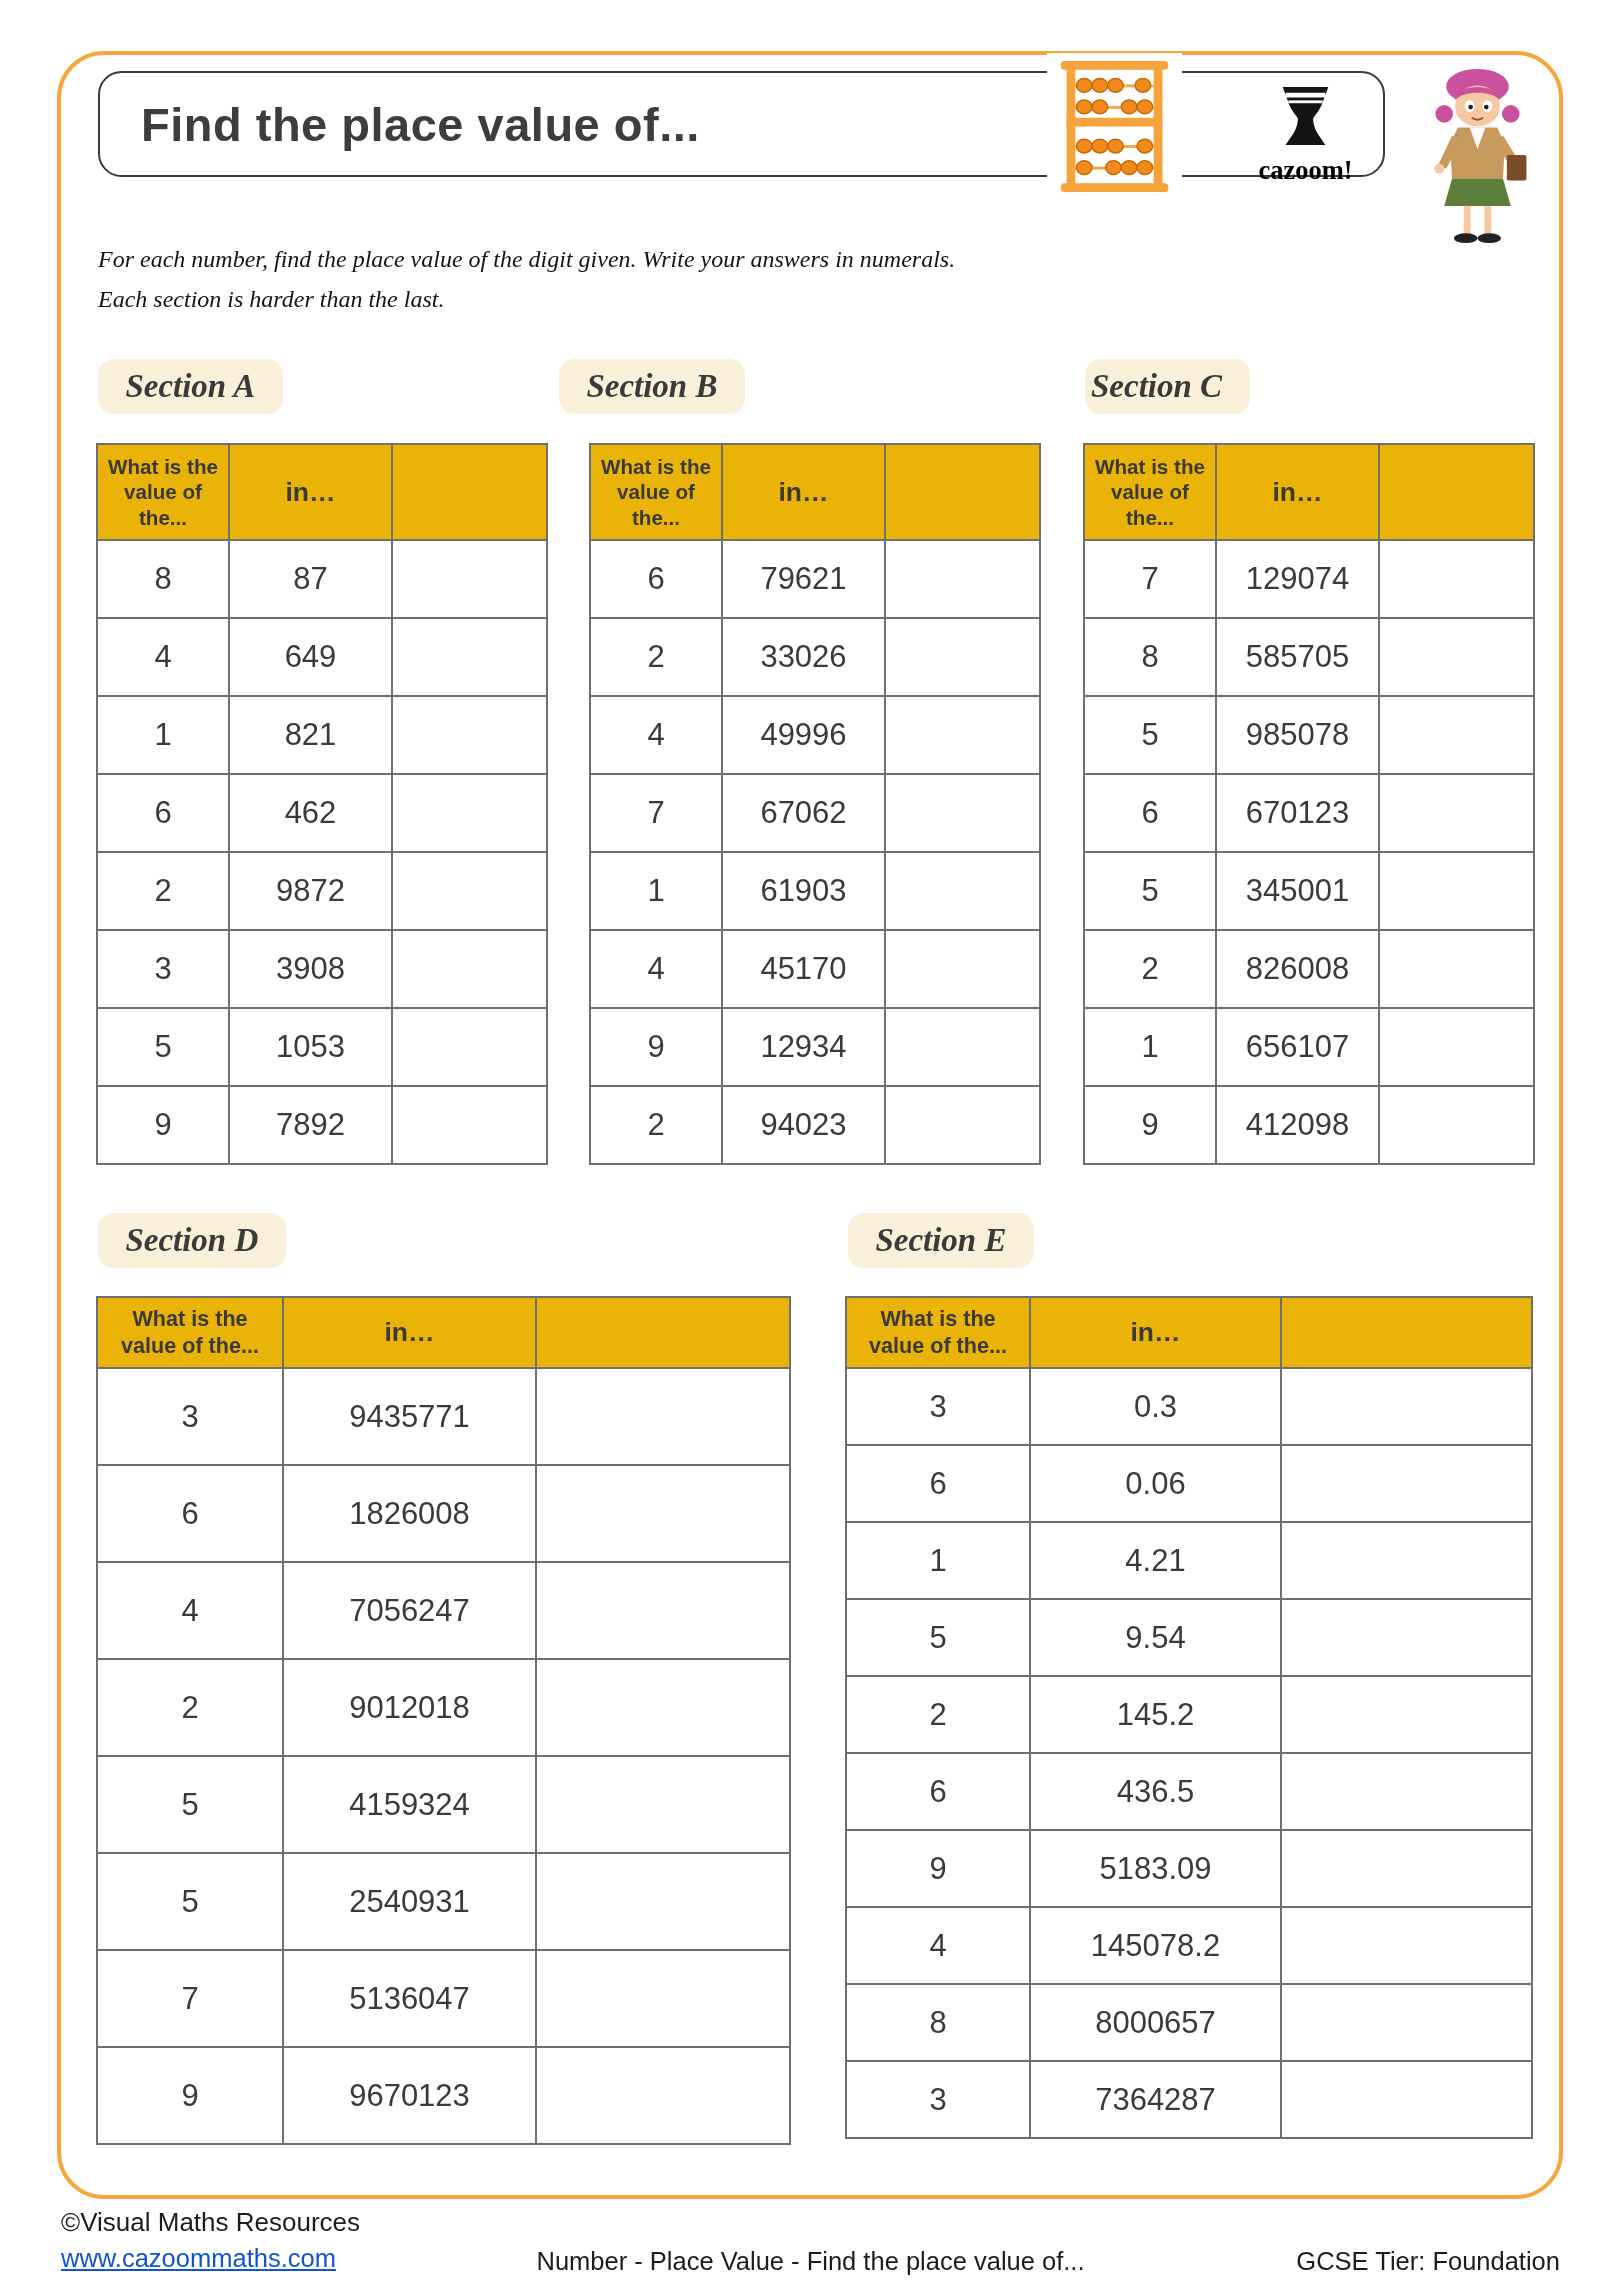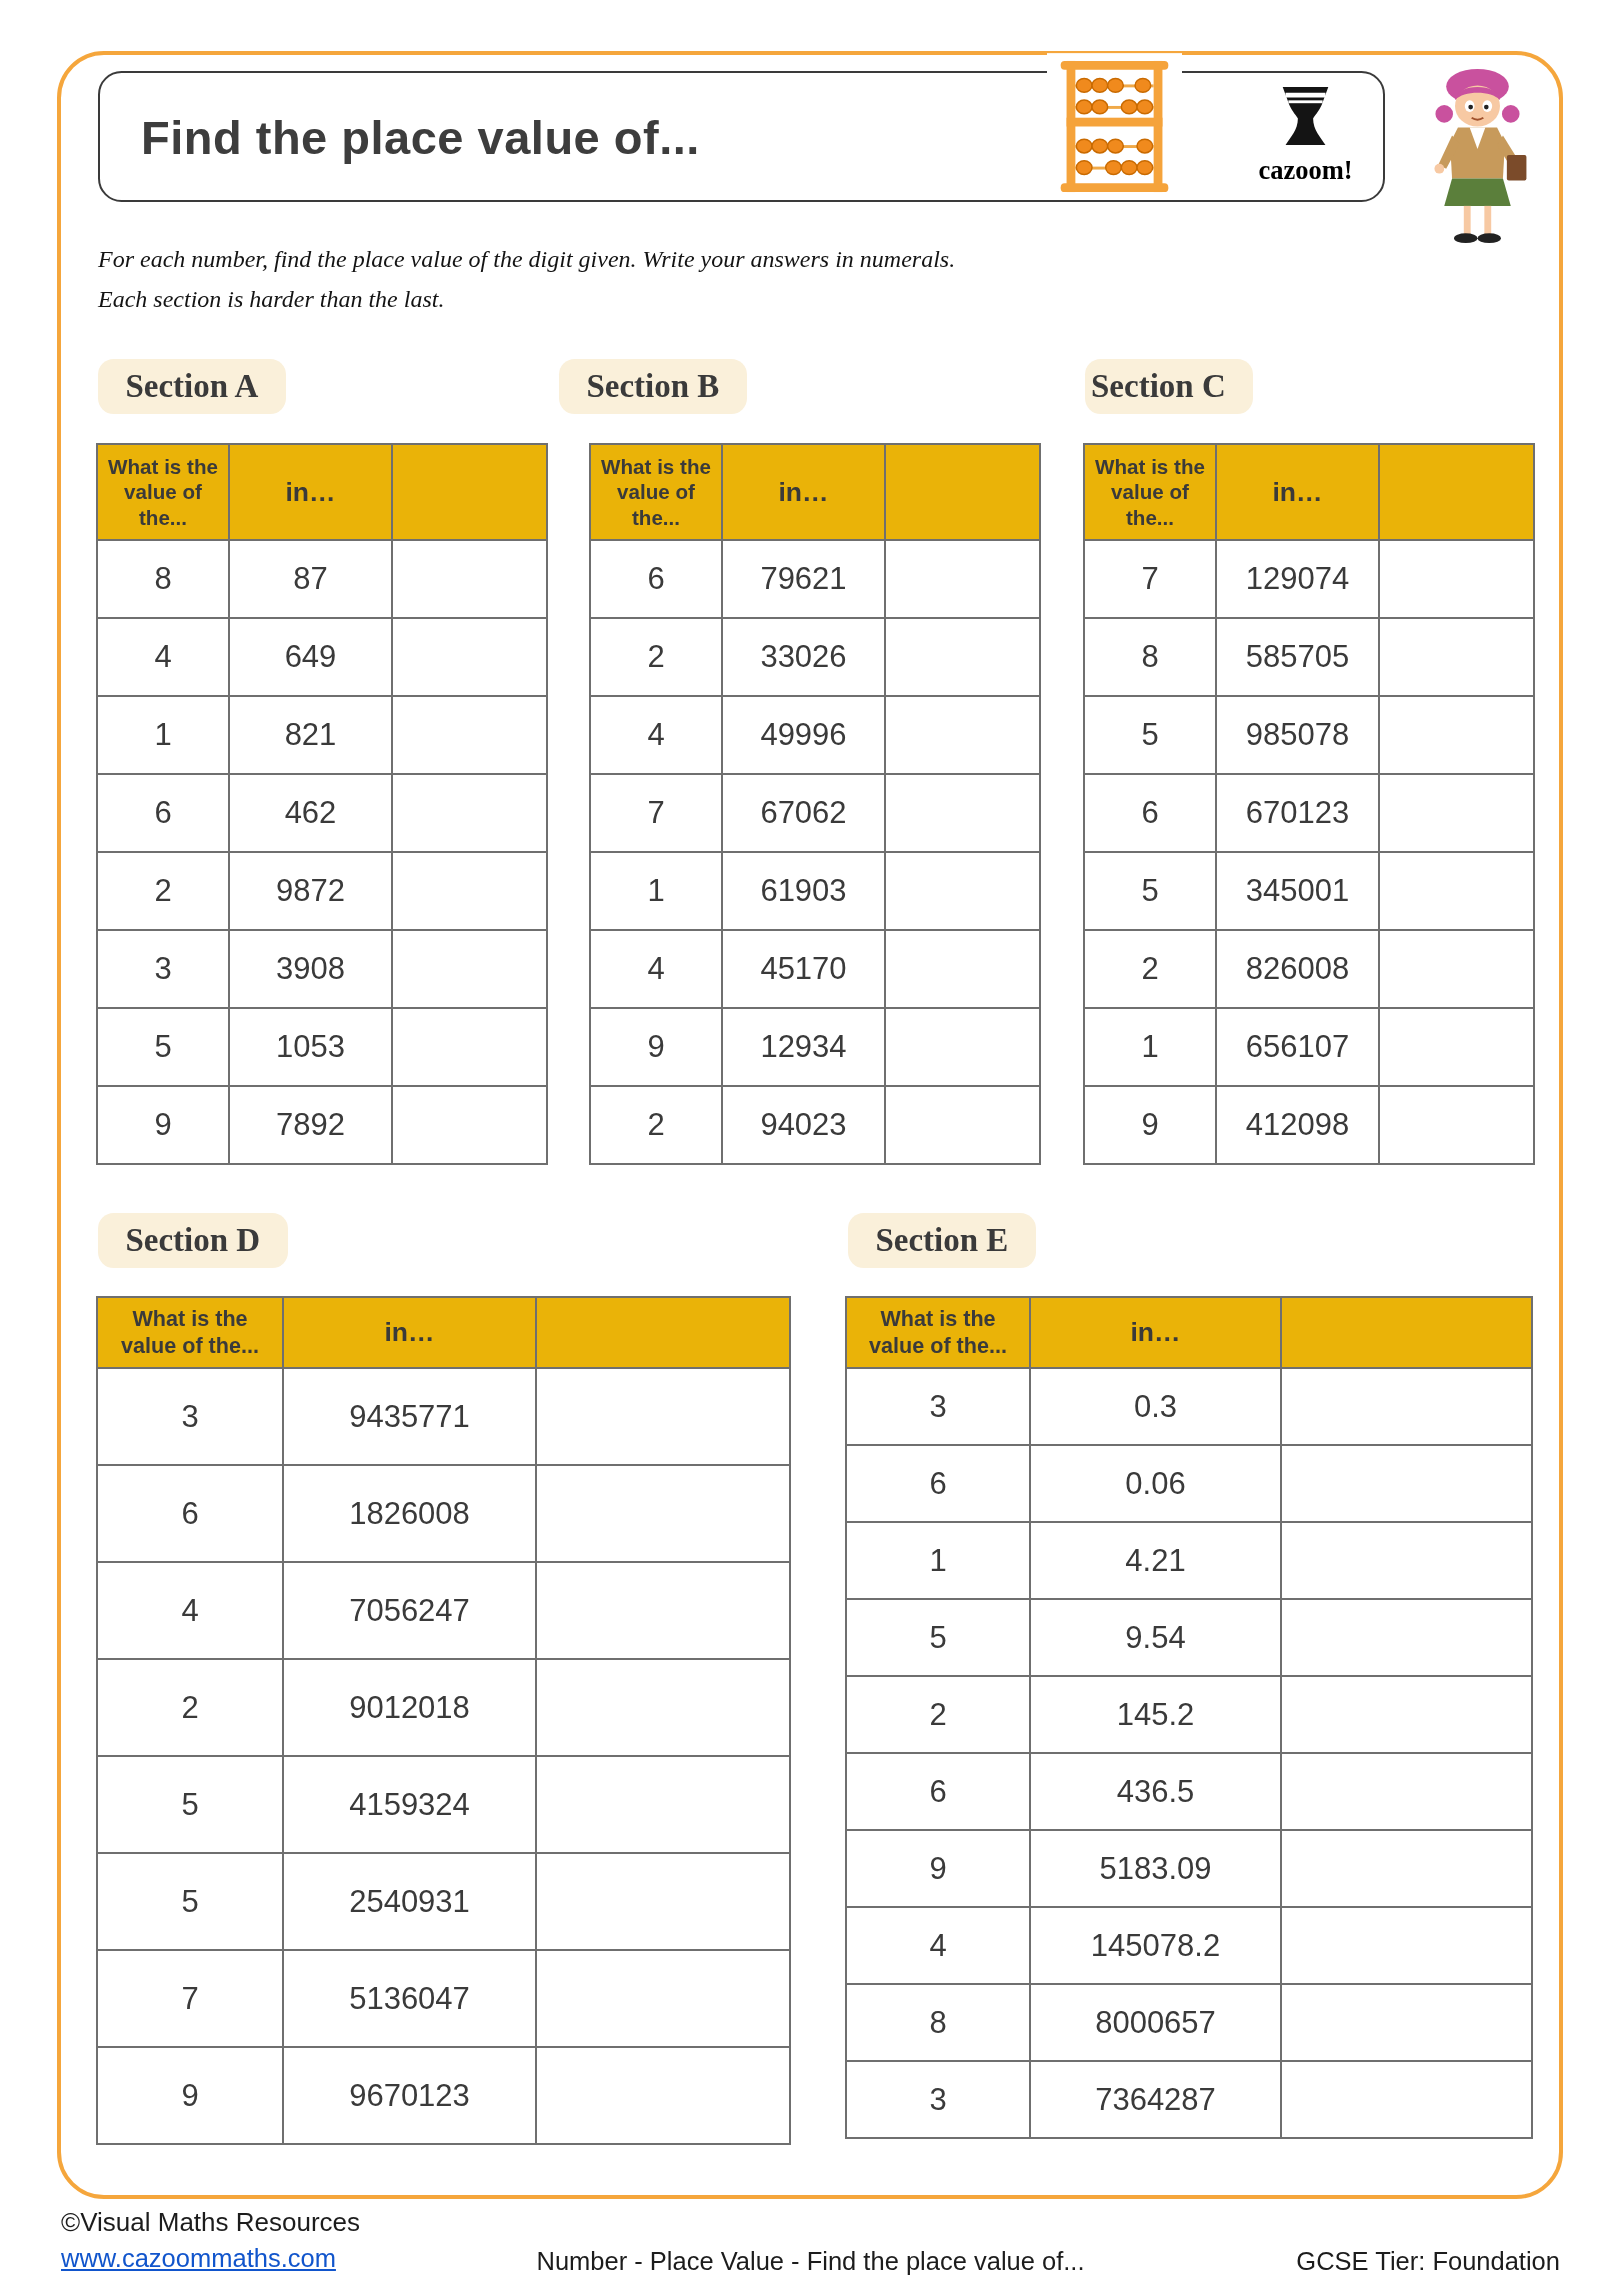--- a/index.html
+++ b/index.html
@@ -10,21 +10,21 @@
   }
 
   
   .frame {
     position:absolute; left:57px; top:51px; width:1506px; height:2148px;
     border:4.9px solid #F5A63C; border-radius:47px; background:#fff;
   }
 
   
   .title-box {
-    position:absolute; left:98px; top:71px; width:1287px; height:131px;
+    position:absolute; left:98px; top:71px; width:1287px; height:106px;
     border:2.9px solid #3a3a3a; border-radius:23.5px; background:#fff;
   }
   .title-box .page-title {
     position:absolute; left:41px; top:50%; transform:translateY(-50%);
     font-size:47px; font-weight:bold; color:#3d3d3d; letter-spacing:0.5px;
   }
 
   .abacus-wrap { position:absolute; left:1047px; top:53px; width:135px; height:147px; }
   .logo-wrap { position:absolute; left:1227px; top:84px; width:157px; height:116px; text-align:center; }
   .logo-wrap .brand-text { display:block; margin-top:2px; font-family:"Liberation Serif", serif; font-weight:bold; font-size:26.5px; color:#000; }
@@ -34,21 +34,21 @@
   .instructions {
     position:absolute; left:98px; top:239px; width:1343px;
     font-family:"Liberation Serif", serif; font-style:italic;
     font-size:24px; line-height:40px; color:#141414;
   }
 
   
   .badge {
     position:absolute; display:inline-block;
     background:#FAF0DA; border-radius:15.7px; padding:8.8px 27.4px;
-    font-family:"Liberation Serif", serif; font-weight:bold;
+    font-family:"Liberation Serif", serif; font-style:italic; font-weight:bold;
     font-size:33px; color:#3a3a3a;
   }
 
   
   table.pv-table {
     position:absolute; border-collapse:collapse; table-layout:fixed; background:#fff;
   }
   table.pv-table td {
     border:2px solid #6f6f6f; text-align:center; vertical-align:middle;
     color:#3a3a3a; overflow:hidden;

